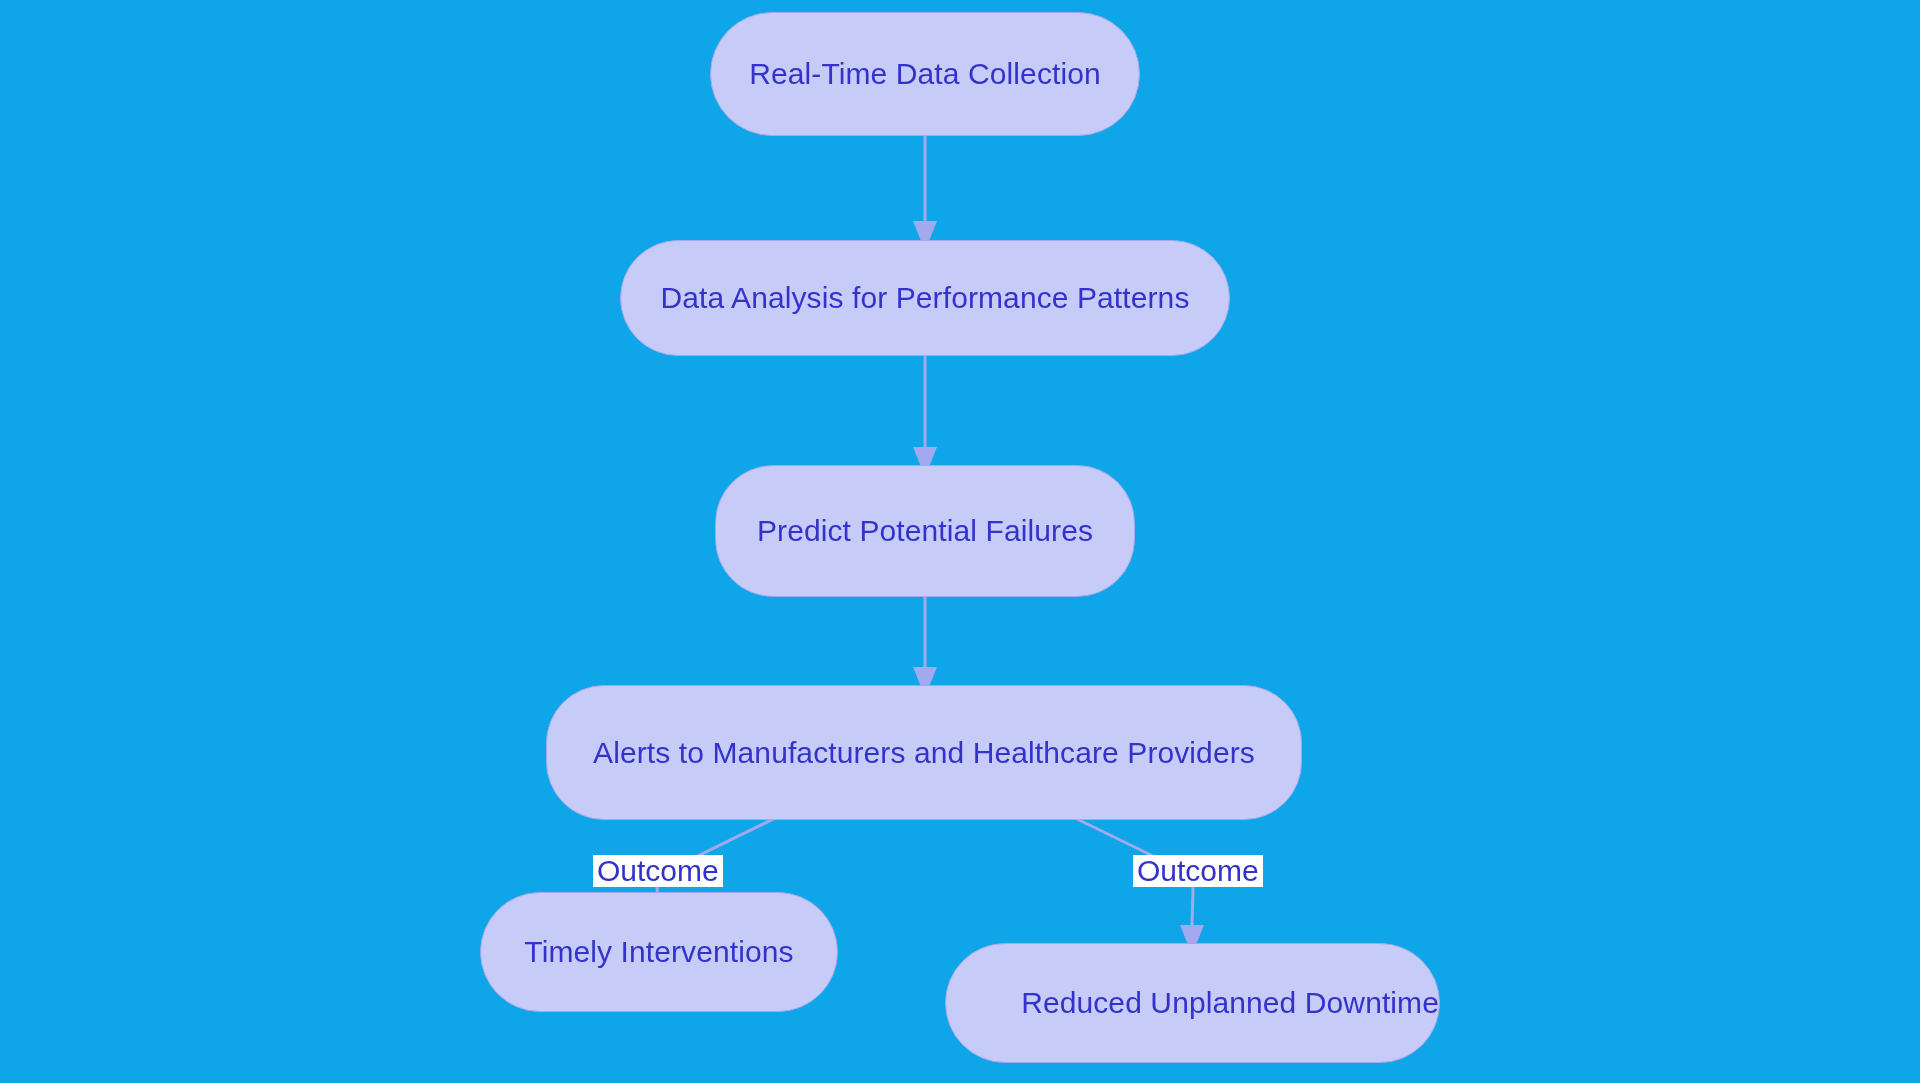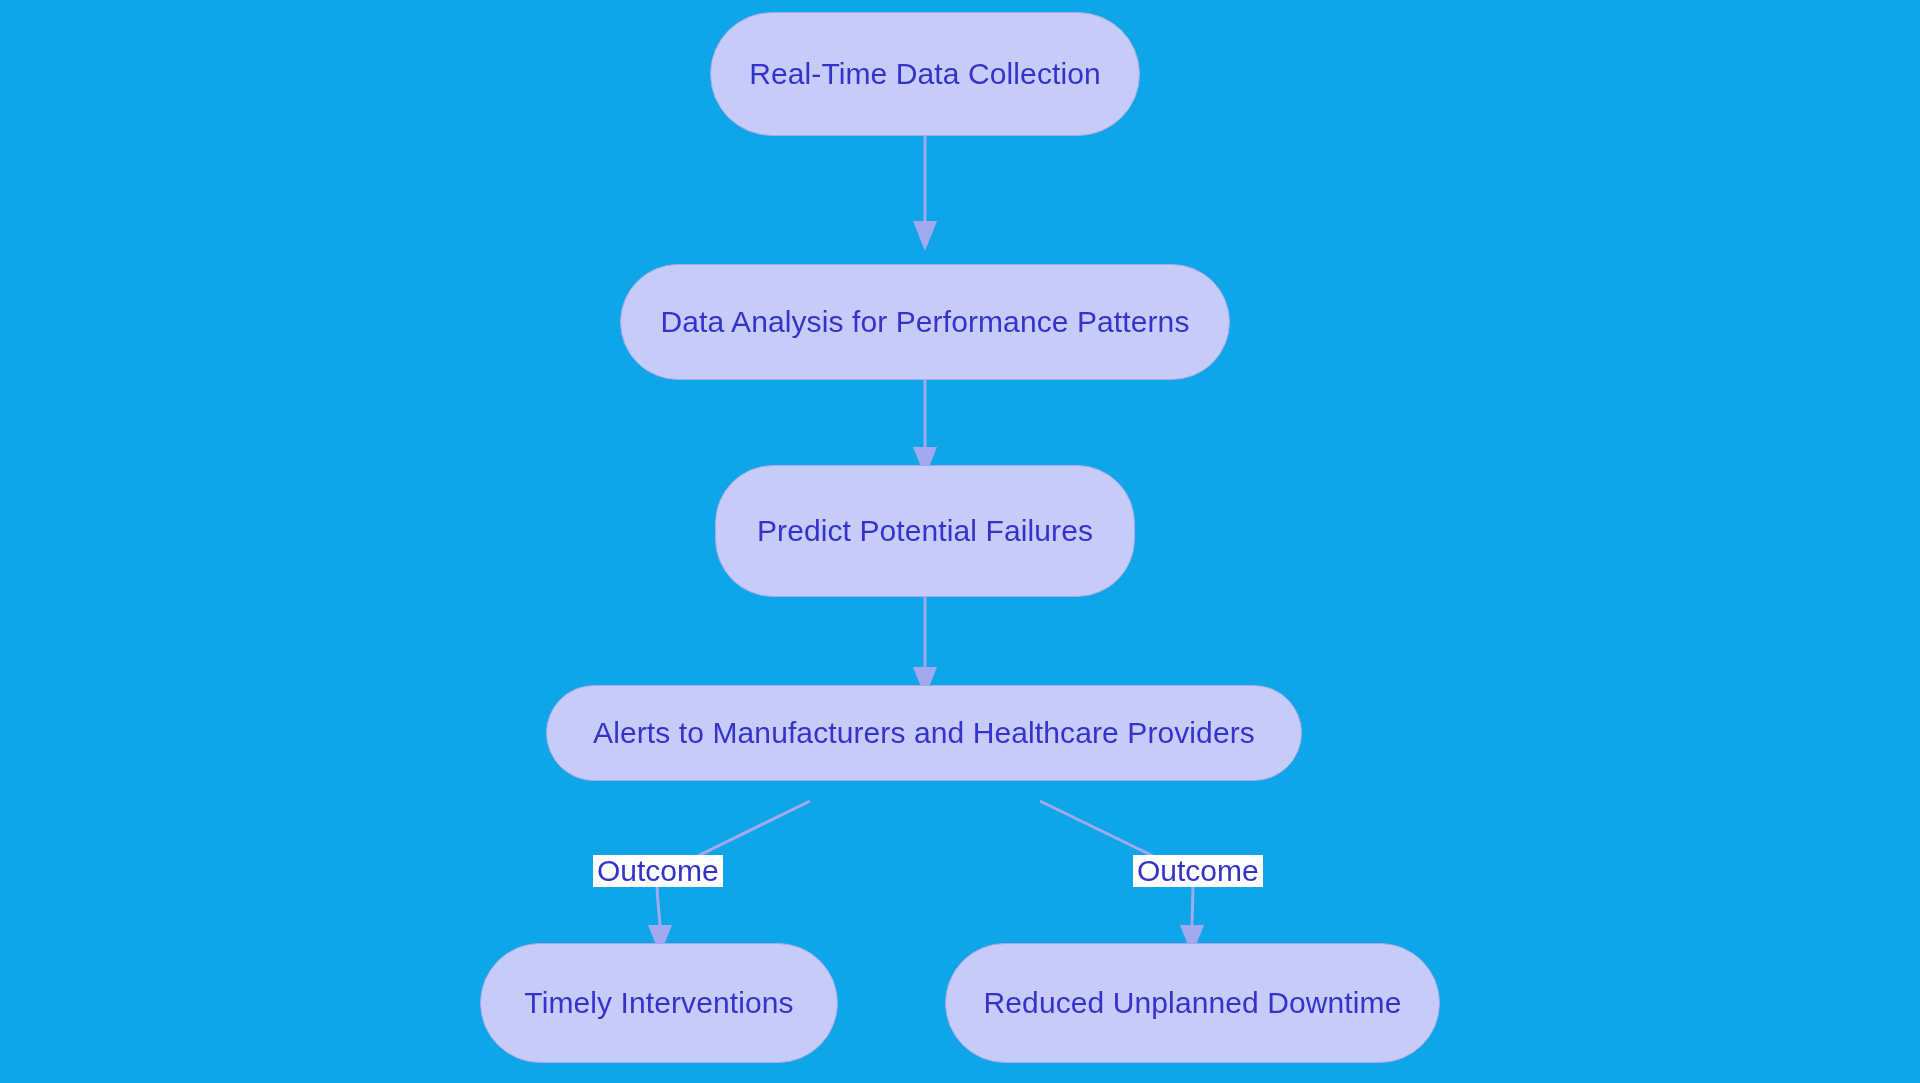--- a/index.html
+++ b/index.html
@@ -50,25 +50,25 @@
   }
 
   .node-label {
     color: #3333cc;
     font-size: 30px;
     line-height: 1;
   }
 
   
   #node-1 { left: 710px;  top: 12px;  width: 430px; height: 124px; border-radius: 62px; }
-  #node-2 { left: 620px;  top: 240px; width: 610px; height: 116px; border-radius: 58px; margin-top: 24px; }
+  #node-2 { left: 620px;  top: 240px; width: 610px; height: 116px; border-radius: 58px; }
   #node-3 { left: 715px;  top: 465px; width: 420px; height: 132px; border-radius: 58px; }
-  #node-4 { left: 546px;  top: 685px; width: 756px; height: 96px; border-radius: 58px; }
-  #node-5 { left: 480px;  top: 943px; width: 358px; height: 120px; border-radius: 60px; }
-  #node-6 { left: 945px;  top: 943px; width: 495px; height: 120px; border-radius: 60px; }
+  #node-4 { left: 546px;  top: 685px; width: 756px; height: 135px; border-radius: 58px; }
+  #node-5 { left: 480px;  top: 892px; width: 358px; height: 120px; border-radius: 60px; }
+  #node-6 { left: 945px;  top: 943px; width: 495px; height: 120px; border-radius: 60px; justify-content: flex-end; }
 
   
   .edge-label {
     position: absolute;
     color: #3333cc;
     font-size: 30px;
     line-height: 1;
     white-space: nowrap;
     background: #ffffff;
     padding: 1px 4px;

